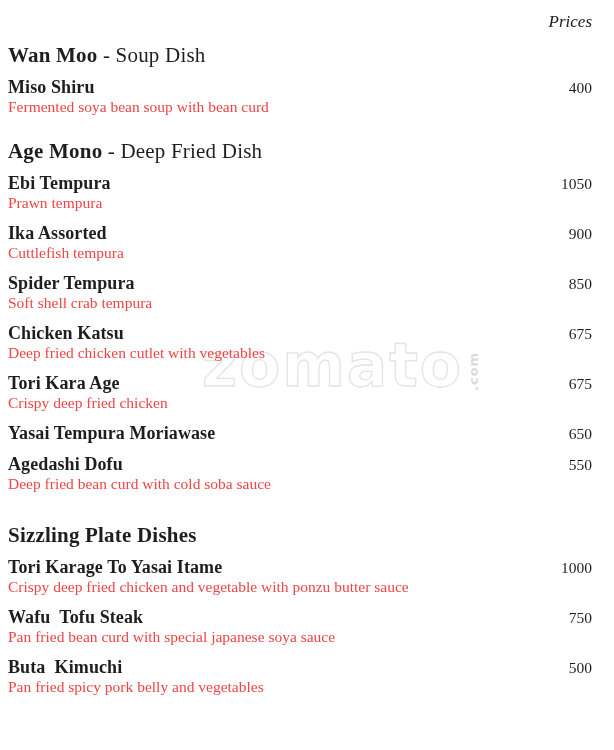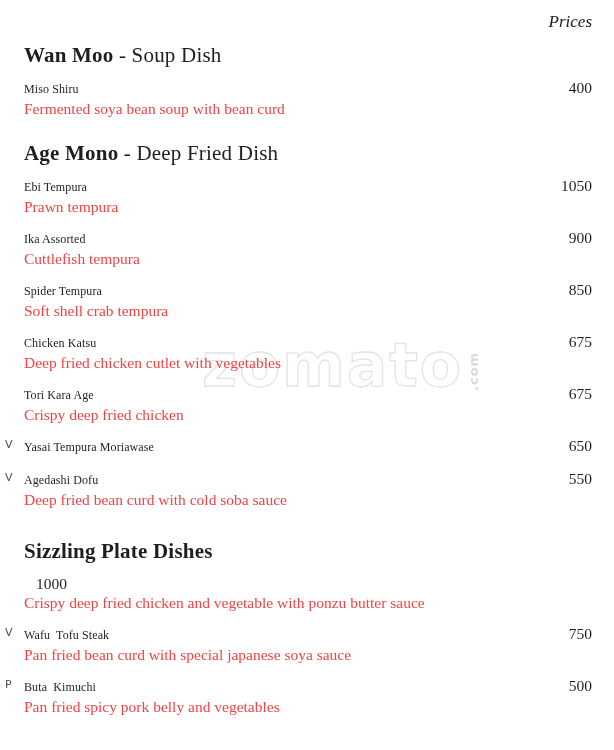--- a/index.html
+++ b/index.html
@@ -6,21 +6,21 @@
   html, body { background: #ffffff; }
   body {
     width: 614px; height: 750px;
     font-family: "Liberation Serif", serif;
     color: #1e1e1e;
     overflow: hidden;
   }
   .page {
     position: relative;
     width: 614px; height: 750px;
-    padding: 12px 22px 0 24px;
+    padding: 12px 22px 0 8px;
     background: #ffffff;
   }
   .prices-header {
     text-align: right;
     font-style: italic;
     font-size: 17px;
     line-height: 20px;
     color: #222;
     position: relative; z-index: 1;
   }
@@ -37,22 +37,22 @@
     white-space: pre-wrap;
   }
   .section-title .subtitle { font-weight: normal; white-space: pre-wrap; }
   .item { position: relative; margin-bottom: 12px; }
   .item-head {
     display: flex;
     justify-content: space-between;
     align-items: baseline;
   }
   .item-name {
-    font-weight: normal;
-    font-size: 12px;
+    font-weight: bold;
+    font-size: 18px;
     line-height: 19px;
     white-space: pre-wrap;
     letter-spacing: 0.1px;
   }
   .item-price {
     font-size: 15.5px;
     line-height: 19px;
     text-align: right;
     flex: 0 0 auto;
     padding-left: 12px;
@@ -184,20 +184,21 @@
       </div>
       <div class="item-desc">Deep fried bean curd with cold soba sauce</div>
     </div>
   </div>
 
   <div class="section section-2">
     <h2 class="section-title"><span>Sizzling Plate Dishes</span><span class="subtitle"></span></h2>
 
     <div class="item">
       <div class="item-head">
+        <span class="item-name">Tori Karage To Yasai Itame</span>
         <span class="item-price">1000</span>
       </div>
       <div class="item-desc">Crispy deep fried chicken and vegetable with ponzu butter sauce</div>
     </div>
 
     <div class="item">
       <span class="marker">V</span>
       <div class="item-head">
         <span class="item-name">Wafu  Tofu Steak</span>
         <span class="item-price">750</span>

